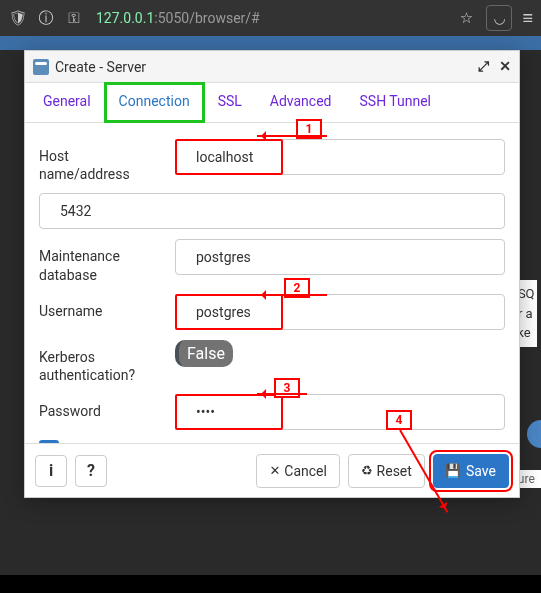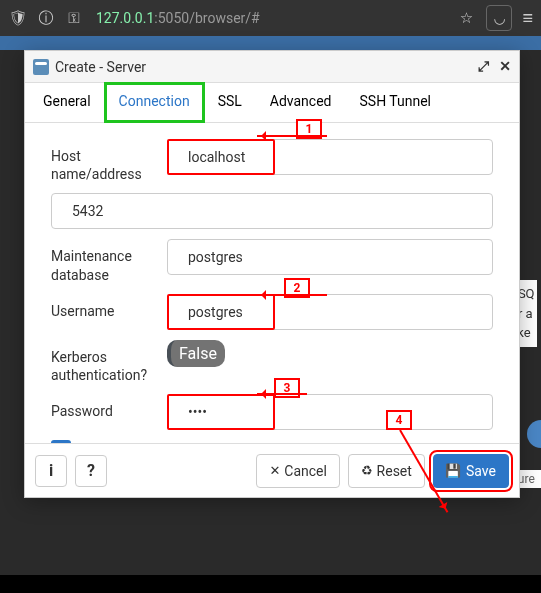--- a/index.html
+++ b/index.html
@@ -26,27 +26,27 @@
   .modal-header .db-icon { width:16px; height:16px; background:#5b8db8; border-radius:2px; margin-right:6px; position:relative; }
   .modal-header .db-icon::before { content:""; position:absolute; top:3px; left:2px; right:2px; height:3px; background:#fff; border-radius:2px;}
   .modal-title { font-size: 14px; color: #333; flex:1; }
   .modal-controls { display:flex; gap:10px; }
   .modal-controls span { cursor:pointer; font-size:14px; color:#333; font-weight:bold;}
   .expand-icon::before { content:"⤢"; }
   .close-x::before { content:"✕"; }
 
   
   .tabs { display:flex; border-bottom:1px solid #ddd; padding:0 4px; height:40px; align-items:stretch;}
-  .tab { padding: 10px 14px; font-size:14px; color:#000000; cursor:pointer; border-bottom:2px solid transparent;}
+  .tab { padding: 10px 14px; font-size:14px; color:#6d28d9; cursor:pointer; border-bottom:2px solid transparent;}
   .tab.active { color:#2c76c7; border-bottom-color:#2c76c7; }
   .tab.highlighted-green { outline:3px solid #1ec41e; outline-offset:-2px;text-align:center;}
 
   
   .form-body { flex:1; overflow-y:auto; padding: 6px 10px 4px 10px;}
-  .form-row { display:flex; align-items:flex-start; margin: 10px 16px; min-height:36px;}
+  .form-row { display:flex; align-items:flex-start; margin: 10px 4px; min-height:36px;gap:20px;}
   .form-label { width: 116px; font-size:14px; color:#333; padding-top:8px; line-height:1.3;}
   .form-control-wrap { flex:1; position:relative; }
   .text-input { width:100%; height:36px; border:1px solid #ccc; border-radius:4px; padding:0 20px; font-size:14px; color:#333; background:#fff;}
   .partial-red-host { position:absolute; left:0; top:0; width:108px; height:36px; border:2px solid #ff0000; pointer-events:none; border-radius:2px;}
   .partial-red-user { position:absolute; left:0; top:0; width:108px; height:36px; border:2px solid #ff0000; pointer-events:none; border-radius:2px;}
   .partial-red-pass { position:absolute; left:0; top:0; width:108px; height:36px; border:2px solid #ff0000; pointer-events:none; border-radius:2px;}
 
   
   .toggle-false { display:inline-block; background:#737373; color:#fff; font-size:16px; padding:4px 8px; border-radius:10px; border-left:4px solid #495057;}
 

